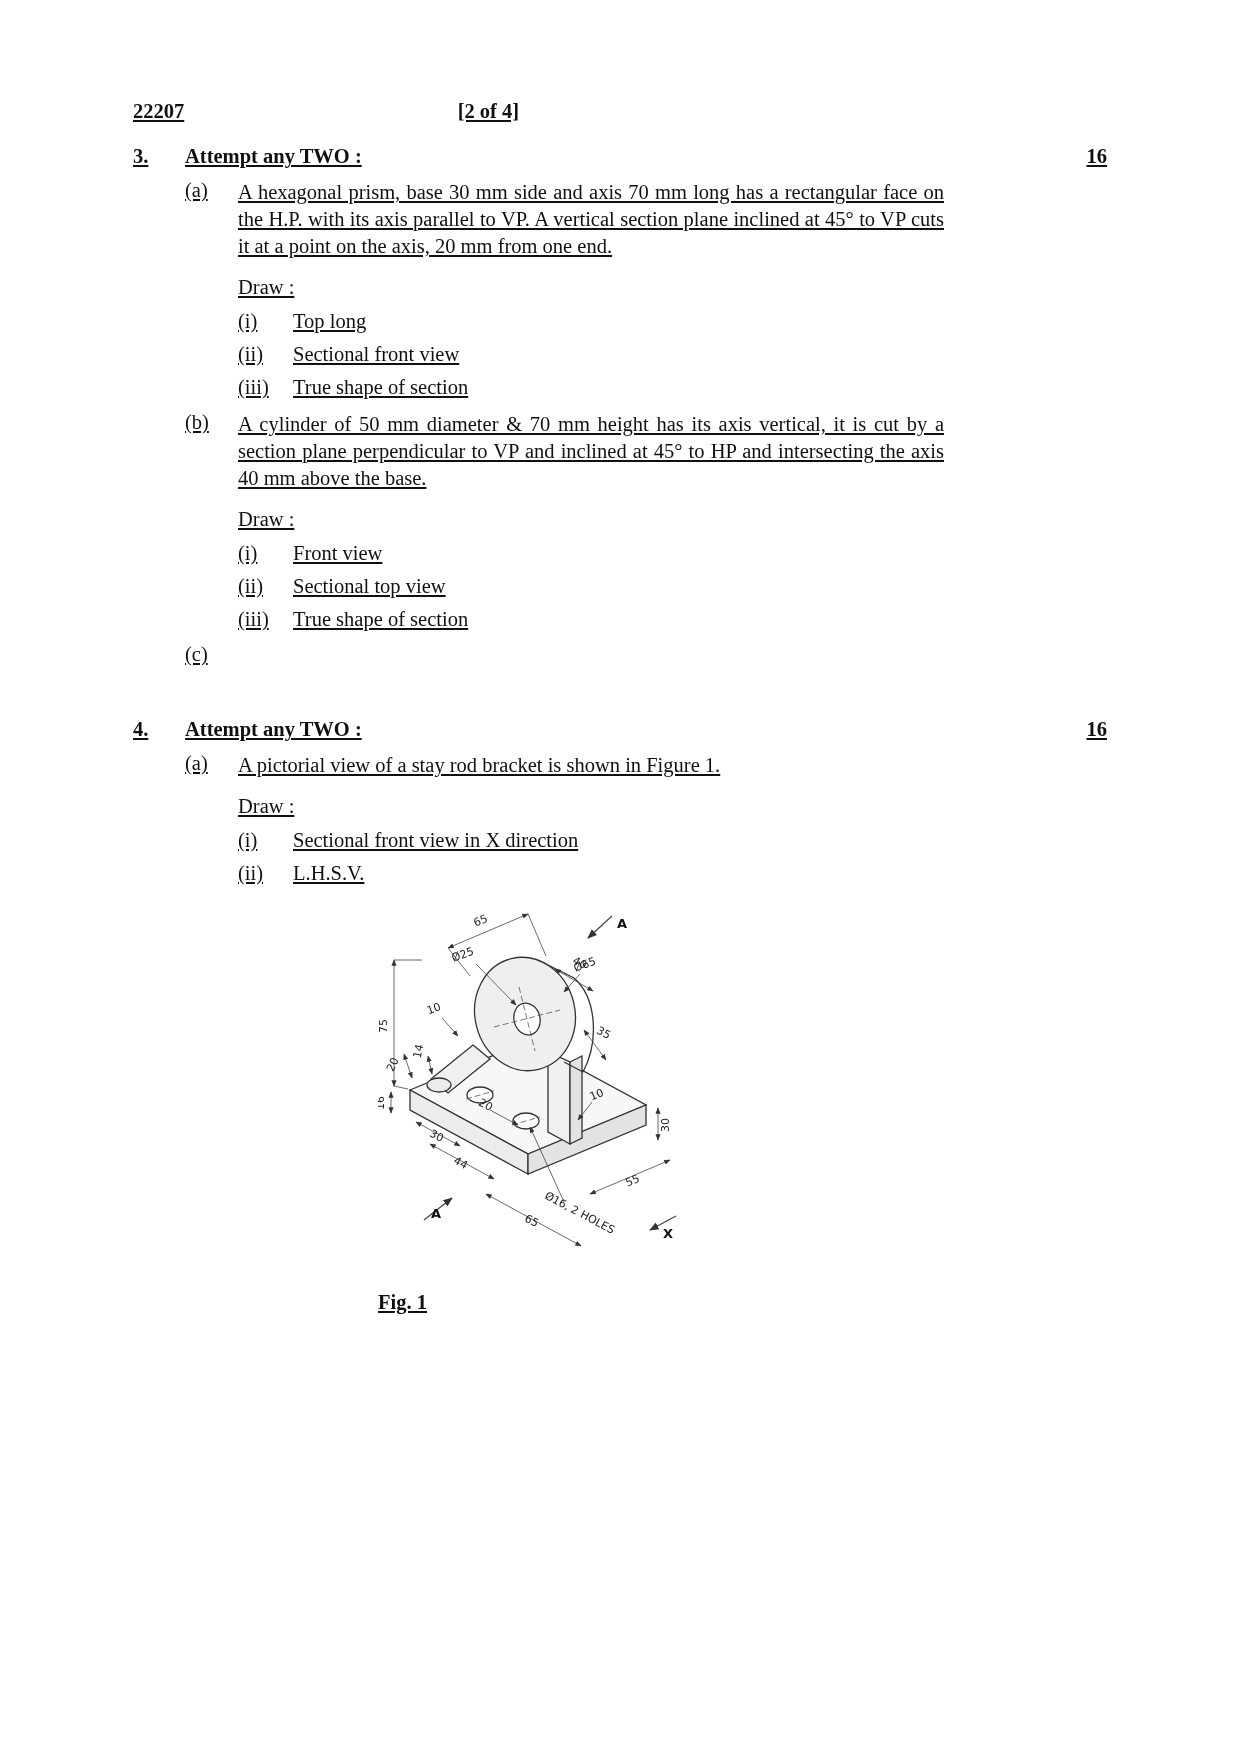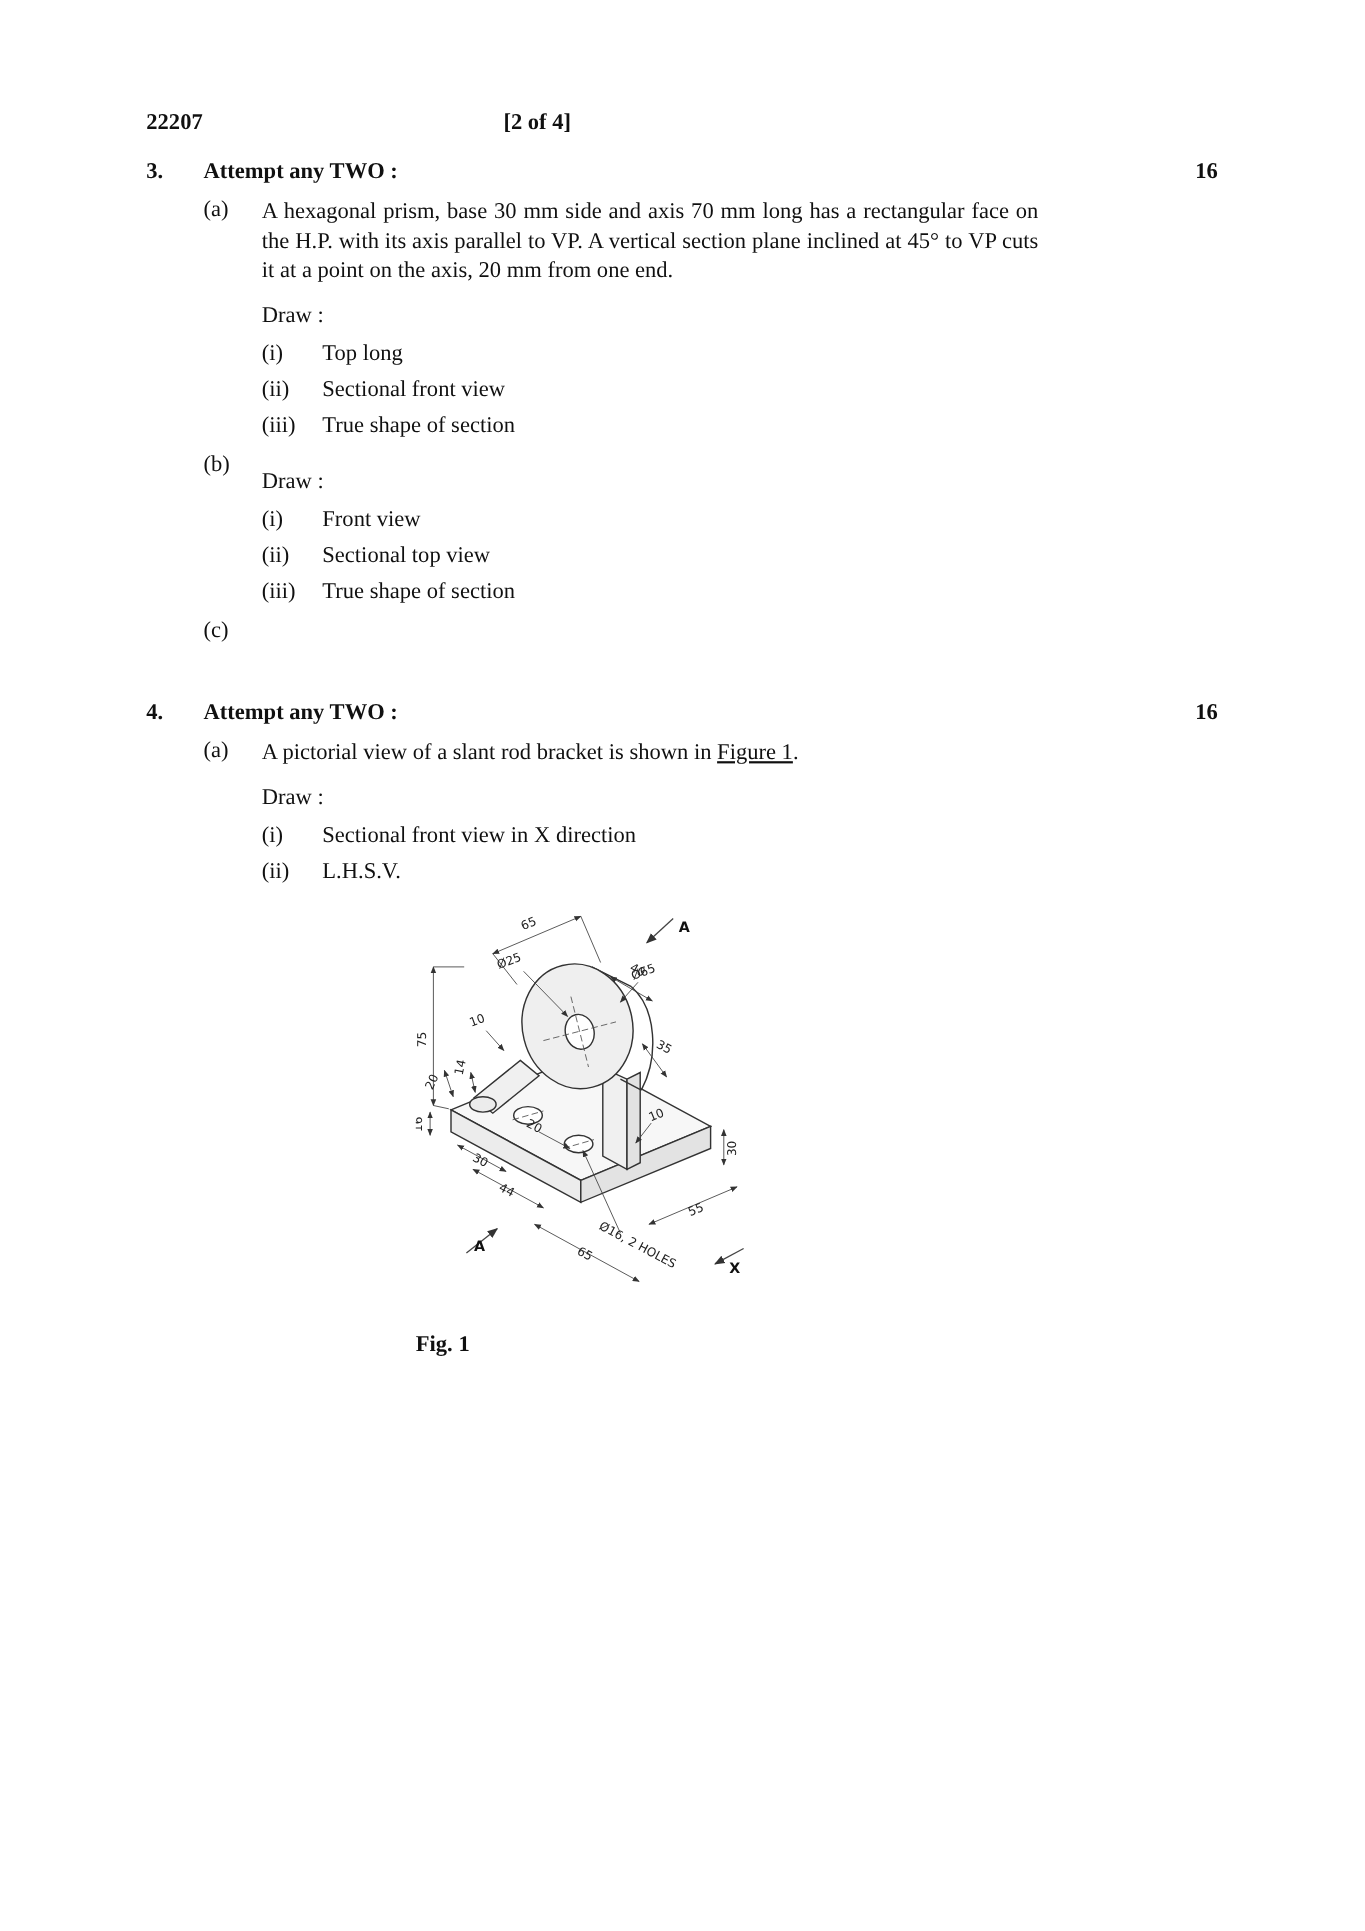--- a/index.html
+++ b/index.html
@@ -8,20 +8,21 @@
     width: 1215px;
     height: 1755px;
     background: #ffffff;
     margin: 0 auto;
     font-family: "Liberation Serif", serif;
     font-size: 20.5px;
     color: #101010;
     padding: 100px 121px 16px 120px;
     position: relative;
     overflow: hidden;
+    text-decoration: underline;
   }
   .header-row { display: flex; font-weight: bold; }
   .hcell { width: 33.33%; }
   .hcell.center { }
   .hcell.right { text-align: right; }
 
   .q-row { display: flex; font-weight: bold; margin-top: 22px; }
   .q-row.gap-top { margin-top: 52px; }
   .q-num { width: 52px; flex: 0 0 52px; }
   .q-title { flex: 1; }
@@ -78,20 +79,21 @@
       <div class="sub-row">
         <span class="sub-label">(iii)</span>
         <span>True shape of section</span>
       </div>
     </div>
   </div>
 
   <div class="part">
     <span class="part-label">(b)</span>
     <div class="part-body">
+      <p class="part-text">A cylinder of 50 mm diameter &amp; 70 mm height has its axis vertical, it is cut by a section plane perpendicular to VP and inclined at 45° to HP and intersecting the axis 40 mm above the base.</p>
       <p class="draw-label">Draw :</p>
       <div class="sub-row">
         <span class="sub-label">(i)</span>
         <span>Front view</span>
       </div>
       <div class="sub-row">
         <span class="sub-label">(ii)</span>
         <span>Sectional top view</span>
       </div>
       <div class="sub-row">
@@ -107,21 +109,21 @@
 
   <div class="q-row gap-top">
     <span class="q-num">4.</span>
     <span class="q-title">Attempt any TWO :</span>
     <span class="q-marks">16</span>
   </div>
 
   <div class="part">
     <span class="part-label">(a)</span>
     <div class="part-body">
-      <p class="part-text"><span>A pictorial view of a slant rod bracket is shown in </span><span class="fig-ref">Figure 1</span><span>.</span></p>
+      <p class="part-text"><span>A pictorial view of a stay rod bracket is shown in </span><span class="fig-ref">Figure 1</span><span>.</span></p>
       <p class="draw-label">Draw :</p>
       <div class="sub-row">
         <span class="sub-label">(i)</span>
         <span>Sectional front view in X direction</span>
       </div>
       <div class="sub-row">
         <span class="sub-label">(ii)</span>
         <span>L.H.S.V.</span>
       </div>
     </div>

